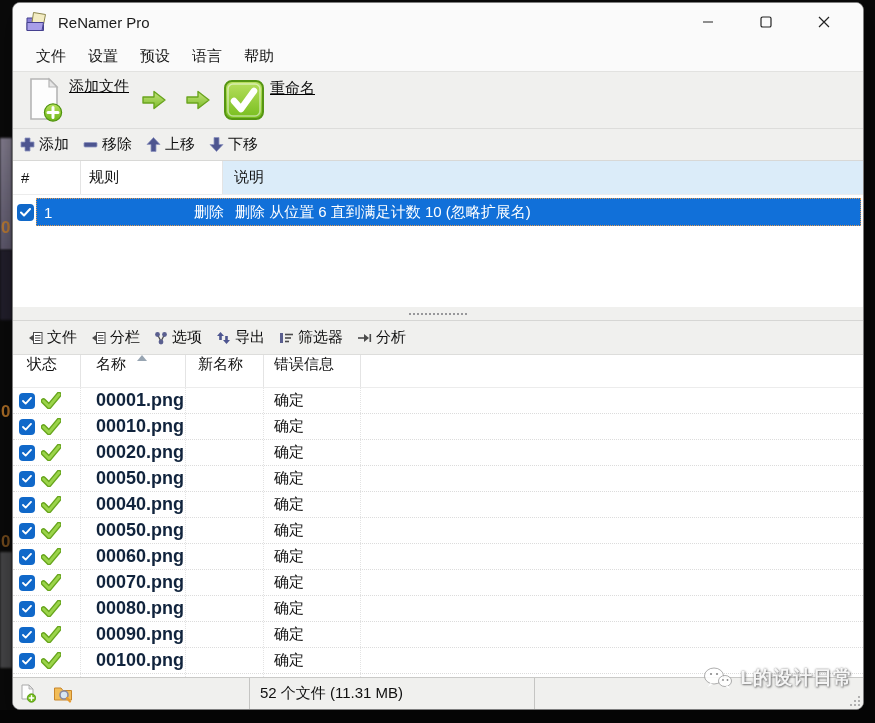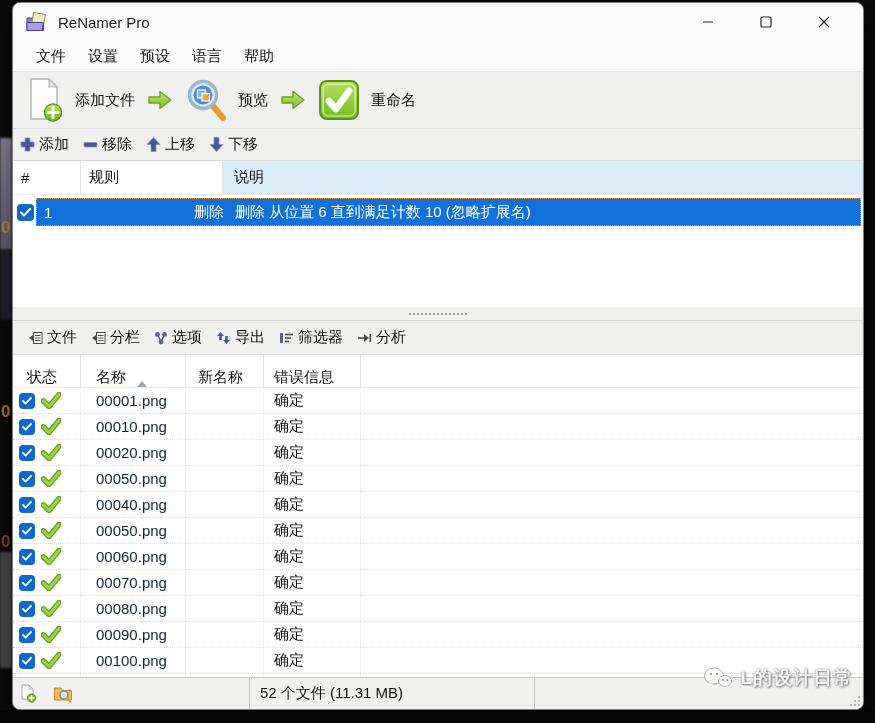--- a/index.html
+++ b/index.html
@@ -31,21 +31,21 @@
   .win-controls{margin-left:auto;display:flex;align-items:center;gap:0;margin-right:10px;}
   .win-btn{width:58px;height:36px;display:flex;align-items:center;justify-content:center;cursor:default;}
 
   
   .menubar{height:30px;flex:0 0 30px;background:#fafafa;display:flex;align-items:center;padding-left:12px;}
   .menu-item{font-size:15px;color:#161616;padding:3px 11px;}
 
   
   .toolbar{height:56px;flex:0 0 56px;background:#f0f0ee;border-top:1px solid #e2e2e0;border-bottom:1px solid #dddddb;
     display:flex;align-items:center;padding-left:8px;}
-  .tb-big{display:flex;align-items:center;gap:11px;padding:1px 3px;}
+  .tb-big{display:flex;align-items:flex-start;gap:5px;padding:1px 3px;text-decoration:underline;}
   .tb-big .lbl{font-size:15px;color:#0d0d0d;}
   .flow-arrow{margin:0 9px;display:flex;align-items:center;}
 
   
   .rulesbar{height:31px;flex:0 0 31px;background:#f0f0ee;border-bottom:1px solid #d8d8d6;display:flex;align-items:center;}
   .rb-btn{display:flex;align-items:center;gap:4px;padding:2px 7px;font-size:15px;color:#101010;}
 
   
   .rules-header{height:33px;flex:0 0 33px;background:#fff;display:flex;align-items:stretch;border-bottom:1px solid #ececec;}
   .rh-cell{display:flex;align-items:center;font-size:15px;color:#141414;border-right:1px solid #e4e4e4;box-sizing:border-box;}
@@ -67,33 +67,33 @@
   
   .splitter{height:13px;flex:0 0 13px;background:#f0f0ee;border-bottom:1px solid #d6d6d4;display:flex;align-items:center;justify-content:center;}
   .grip{width:58px;border-top:2px dotted #97979a;margin-top:1px;}
 
   
   .filesbar{height:33px;flex:0 0 33px;background:#f0f0ee;border-bottom:1px solid #dddddb;display:flex;align-items:center;padding-left:8px;}
   .fb-btn{display:flex;align-items:center;gap:4px;padding:2px 7px;font-size:15px;color:#101010;}
 
   
   .files-header{height:32px;flex:0 0 32px;background:#fff;display:flex;align-items:stretch;border-bottom:1px solid #ececec;}
-  .fh-cell{display:flex;align-items:flex-end;font-size:15px;color:#141414;border-right:1px solid #e4e4e4;box-sizing:border-box;}
+  .fh-cell{display:flex;align-items:flex-start;font-size:15px;color:#141414;border-right:1px solid #e4e4e4;box-sizing:border-box;}
   .fh-status{width:68px;padding-left:14px;}
   .fh-name{width:105px;padding-left:15px;}
   .fh-new{width:78px;padding-left:12px;font-family:Liberation Mono, monospace;}
   .fh-err{width:97px;padding-left:10px;}
   .fh-fill{flex:1;border-right:none;}
   .sort-asc{width:0;height:0;border-left:5px solid transparent;border-right:5px solid transparent;border-bottom:6px solid #98a5b2;margin-left:11px;}
 
   .files-body{flex:1 1 auto;background:#fff;overflow:hidden;}
   .file-row{height:25px;border-bottom:1px dotted #dcdcdc;display:flex;align-items:center;box-sizing:content-box;}
   .fc{height:100%;display:flex;align-items:center;border-right:1px dotted #e3e3e3;box-sizing:border-box;}
   .fc-status{width:68px;padding-left:6px;gap:6px;}
-  .fc-name{width:105px;padding-left:15px;font-size:15px;color:#10233c;}
+  .fc-name{width:105px;padding-left:15px;font-size:18px;color:#10233c;font-weight:bold;}
   .fc-new{width:78px;}
   .fc-err{width:97px;padding-left:10px;font-size:15px;color:#101010;}
   .fc-fill{flex:1;border-right:none;}
 
   
   .statusbar{height:31px;flex:0 0 31px;background:#f0f0ee;border-top:1px solid #c9c9c7;display:flex;align-items:stretch;position:relative;}
   .sb-seg1{width:229px;display:flex;align-items:center;padding-left:7px;gap:17px;}
   .sb-seg2{width:285px;border-left:1px solid #c5c5c3;display:flex;align-items:center;padding-left:10px;font-size:15px;color:#101010;box-sizing:border-box;}
   .sb-seg3{flex:1;border-left:1px solid #c5c5c3;position:relative;}
   .resize-grip{position:absolute;right:3px;bottom:3px;width:10px;height:10px;}
@@ -185,32 +185,20 @@
         <defs>
             <linearGradient id="ag" x1="0" y1="0" x2="0" y2="1">
           <stop offset="0" stop-color="#c4e47c"></stop>
               <stop offset="1" stop-color="#7cbb2a"></stop>
             </linearGradient>
           </defs>
         <path d="M2 9 H13 V3.5 L24 12 L13 20.5 V15 H2 Z" fill="url(#ag)" stroke="#69a41e" stroke-width="1.4" stroke-linejoin="round"></path>
       </svg>
     </span>
 
-    <div class="tb-big">
-      <span style="display:flex;">
-        <svg width="42" height="44" viewBox="0 0 42 44">
-          <line x1="28" y1="28" x2="38" y2="40" stroke="#e89b2e" stroke-width="6" stroke-linecap="round"></line>
-          <circle cx="18" cy="17" r="13.5" fill="#ddeaf6" stroke="#9fb4c8" stroke-width="3.4"></circle>
-          <circle cx="18" cy="17" r="9.5" fill="#4a90d9"></circle>
-          <rect x="12.5" y="12" width="8" height="8" fill="#7ab4e8" stroke="#fff" stroke-width="1.2"></rect>
-          <rect x="17" y="15.5" width="7.5" height="7.5" fill="#f0a638" stroke="#fff" stroke-width="1.2"></rect>
-        </svg>
-      </span>
-      <span class="lbl">预览</span>
-    </div>
 
     <span class="flow-arrow">
       <svg width="26" height="24" viewBox="0 0 26 24">
         <path d="M2 9 H13 V3.5 L24 12 L13 20.5 V15 H2 Z" fill="url(#ag)" stroke="#69a41e" stroke-width="1.4" stroke-linejoin="round"></path>
       </svg>
     </span>
 
     <div class="tb-big">
       <span style="display:flex;">
         <svg width="42" height="42" viewBox="0 0 42 42">

